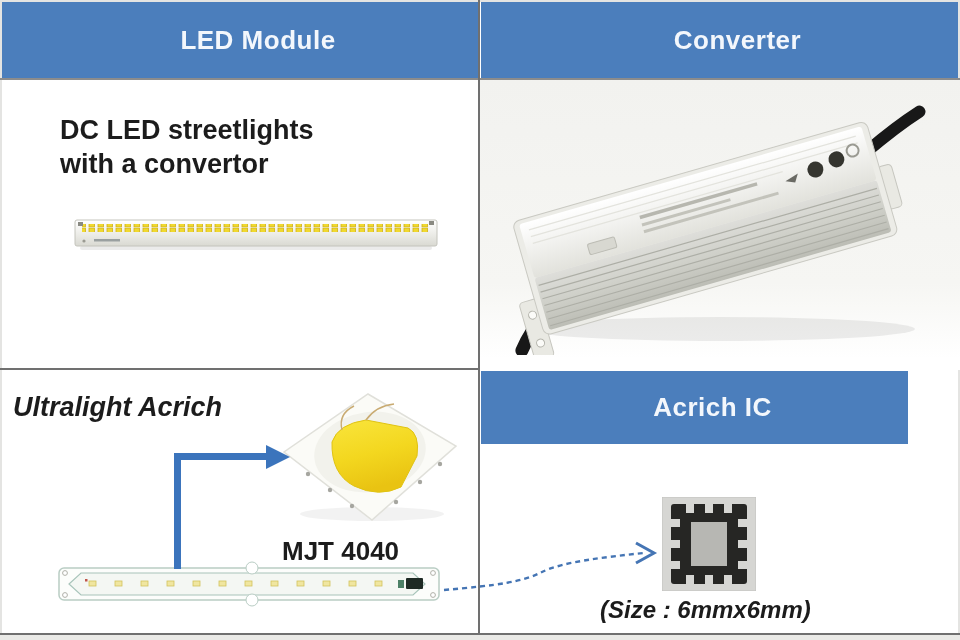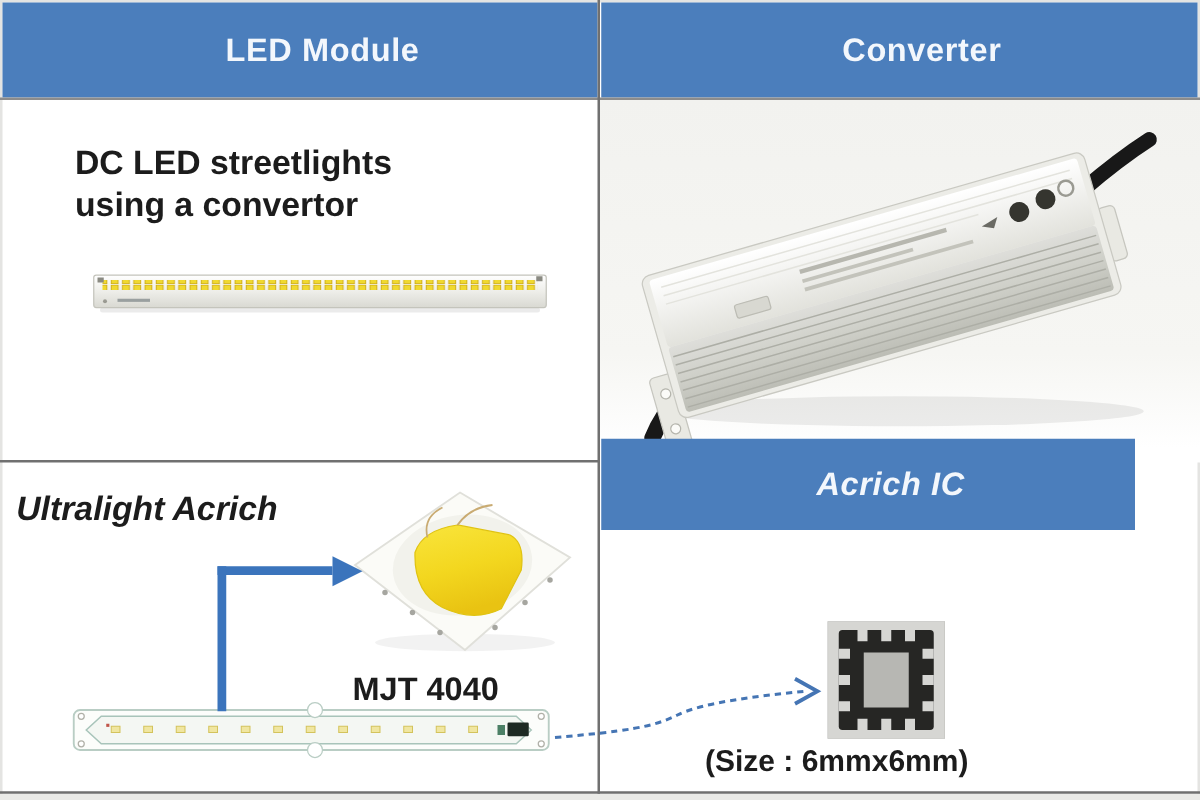--- a/index.html
+++ b/index.html
@@ -5,21 +5,21 @@
   html,body{margin:0;padding:0;background:#fff;}
   #canvas{position:relative;width:960px;height:640px;background:#ffffff;overflow:hidden;
           font-family:"Liberation Sans",sans-serif;box-shadow:inset 0 0 0 2px #e4e4e2;}
   .abs{position:absolute;}
   .hdr{position:absolute;background:var(--header-blue,#4b7ebc);display:flex;align-items:center;justify-content:center;}
   .hdr span{color:var(--header-text,#f3f7fc);font-weight:bold;font-size:26px;letter-spacing:.5px;margin-left:36px;}
   .caption{position:absolute;text-align:left;font-weight:bold;color:var(--text-dark,#1c1c1c);z-index:5;}
   .dc-caption{left:60px;top:113px;width:400px;font-size:27px;line-height:34px;}
   .acrich-caption{left:13px;top:392px;width:300px;font-size:27px;line-height:31px;font-style:italic;}
   .mjt-label{left:282px;top:524px;width:165px;font-size:26px;margin-top:12px;}
-  .size-label{left:564px;top:596px;width:222px;font-size:24px;}
+  .size-label{left:600px;top:596px;width:222px;font-size:24px;font-style:italic;}
   .vline{position:absolute;left:478px;top:0;width:2px;height:635px;background:var(--border-gray,#707070);z-index:8;}
   .hline{position:absolute;background:var(--border-gray,#707070);z-index:8;}
   .photo-bg{position:absolute;left:480px;top:80px;width:480px;height:290px;
             background:linear-gradient(#f2f2ef,#f6f6f3 70%,#ffffff 96%);}
   .bottom-strip{position:absolute;left:0;top:635px;width:960px;height:5px;background:#eaeae7;}
   svg{display:block;}
 </style>
 </head>
 <body>
 
@@ -29,21 +29,21 @@
     <span>LED Module</span>
   </div>
   <div class="hdr" style="left:481px;top:2px;width:477px;height:76px;">
     <span>Converter</span>
   </div>
 
   <div class="photo-bg"></div>
 
   <div class="caption dc-caption">
     <div>DC LED streetlights</div>
-    <div>using a convertor</div>
+    <div>with a convertor</div>
   </div>
 
   <svg class="abs" style="left:70px;top:210px;" width="372" height="48" viewBox="0 0 372 48">
     <defs>
       <linearGradient id="gbar" x1="0" y1="0" x2="0" y2="1">
         <stop offset="0" stop-color="#ffffff"></stop>
           <stop offset="0.45" stop-color="#f0f0ec"></stop>
           <stop offset="1" stop-color="#d9d9d2"></stop>
       </linearGradient>
       <pattern id="ledp" width="9" height="9" patternUnits="userSpaceOnUse">
@@ -152,21 +152,21 @@
         <rect x="242" y="21" width="7" height="5"></rect>
       <rect x="268" y="21" width="7" height="5"></rect>
         <rect x="294" y="21" width="7" height="5"></rect>
         <rect x="320" y="21" width="7" height="5"></rect>
     </g>
     <rect x="30" y="19" width="2.5" height="2.5" fill="#c0554a"></rect>
     <rect x="343" y="20" width="6" height="8" fill="#4c8066"></rect>
     <rect x="351" y="18" width="17" height="11" rx="1" fill="#1e2a24"></rect>
   </svg>
 
-  <div class="hdr" style="left:481px;top:351px;width:427px;height:73px;font-style:italic;">
+  <div class="hdr" style="left:481px;top:371px;width:427px;height:73px;">
     <span>Acrich IC</span>
   </div>
 
   <svg class="abs" style="left:430px;top:540px;z-index:9;" width="250" height="70" viewBox="0 0 250 70">
     <path d="M14,50 C70,45 92,42 112,32 C132,22 175,17 214,13" fill="none" stroke="var(--dashed-blue,#4575b4)" stroke-width="2.4" stroke-dasharray="5 4"></path>
     <path d="M206,3 L224,13 L206,23" fill="none" stroke="var(--dashed-blue,#4575b4)" stroke-width="3"></path>
   </svg>
 
   <svg class="abs" style="left:662px;top:497px;" width="94" height="94" viewBox="0 0 94 94">
     <rect x="0" y="0" width="94" height="94" fill="#d6d6d3" stroke="#c2c2bf"></rect>

